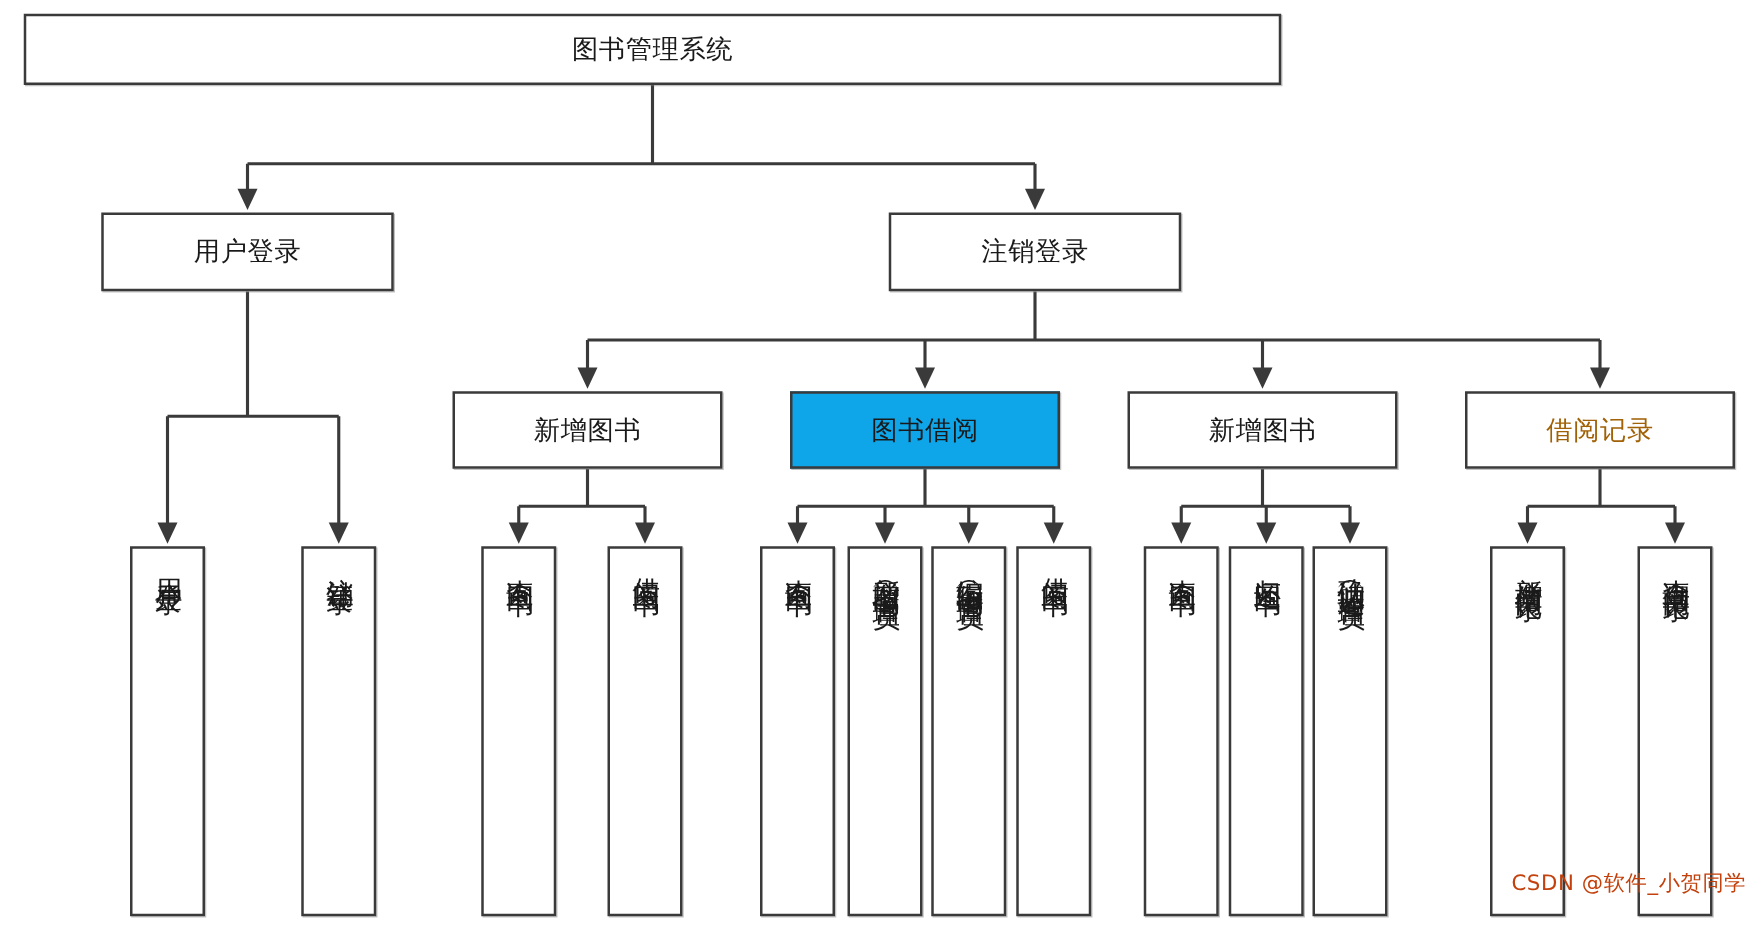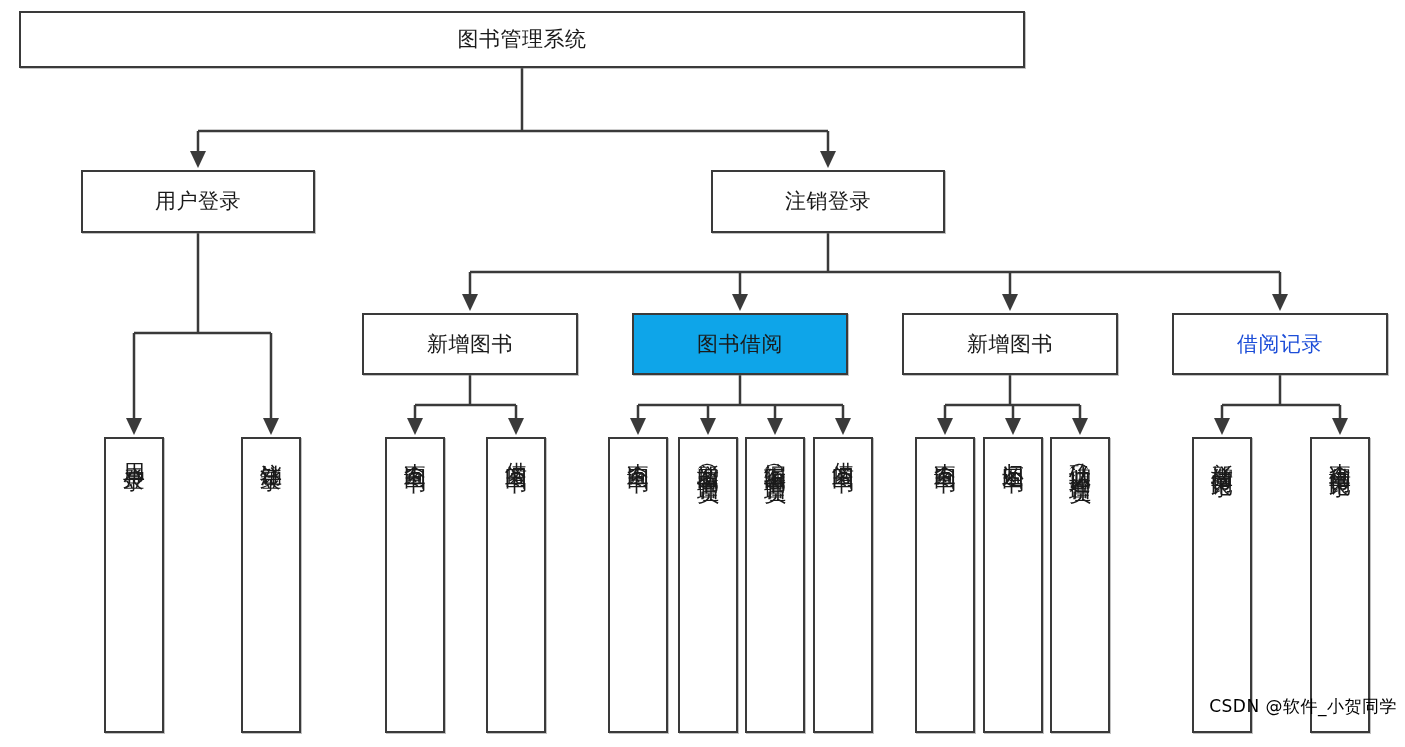--- a/index.html
+++ b/index.html
@@ -59,21 +59,21 @@
     font-size: 22px;
     letter-spacing: 3px;
     line-height: 1.1;
     white-space: nowrap;
   }
   #watermark {
     position: absolute;
     right: 8px;
     bottom: 6px;
     font-size: 17px;
-    color: #000000;
+    color: #c2410c;
     letter-spacing: 0.5px;
     white-space: nowrap;
     font-family: "DejaVu Sans", "Liberation Sans", sans-serif;
     margin-top: 12px;
   }
 </style>
 </head>
 <body>
 
 <div id="diagram-root">
@@ -134,21 +134,21 @@
       <div class="node horiz" style="left: 362px; top: 313px; width: 216px; height: 62px; border-color: rgb(58, 58, 58); background: rgb(255, 255, 255);">
         <span class="label" style="color: rgb(26, 26, 26);">新增图书</span>
       </div>
       <div class="node horiz" style="left: 632px; top: 313px; width: 216px; height: 62px; border-color: rgb(58, 58, 58); background: #0ea5e9;">
         <span class="label" style="color: rgb(26, 26, 26);">图书借阅</span>
       </div>
       <div class="node horiz" style="left: 902px; top: 313px; width: 216px; height: 62px; border-color: rgb(58, 58, 58); background: rgb(255, 255, 255);">
         <span class="label" style="color: rgb(26, 26, 26);">新增图书</span>
       </div>
       <div class="node horiz" style="left: 1172px; top: 313px; width: 216px; height: 62px; border-color: rgb(58, 58, 58); background: rgb(255, 255, 255);">
-        <span class="label" style="color: #1d4ed8;">借阅记录</span>
+        <span class="label" style="color: #a16207;">借阅记录</span>
       </div>
       <div class="node vert" style="left: 104px; top: 437px; width: 60px; height: 296px; border-color: rgb(58, 58, 58); background: rgb(255, 255, 255);">
         <span class="label" style="color: rgb(26, 26, 26);">用户登录</span>
       </div>
       <div class="node vert" style="left: 241px; top: 437px; width: 60px; height: 296px; border-color: rgb(58, 58, 58); background: rgb(255, 255, 255);">
         <span class="label" style="color: rgb(26, 26, 26);">注销登录</span>
       </div>
       <div class="node vert" style="left: 385px; top: 437px; width: 60px; height: 296px; border-color: rgb(58, 58, 58); background: rgb(255, 255, 255);">
         <span class="label" style="color: rgb(26, 26, 26);">查询图书</span>
       </div>

